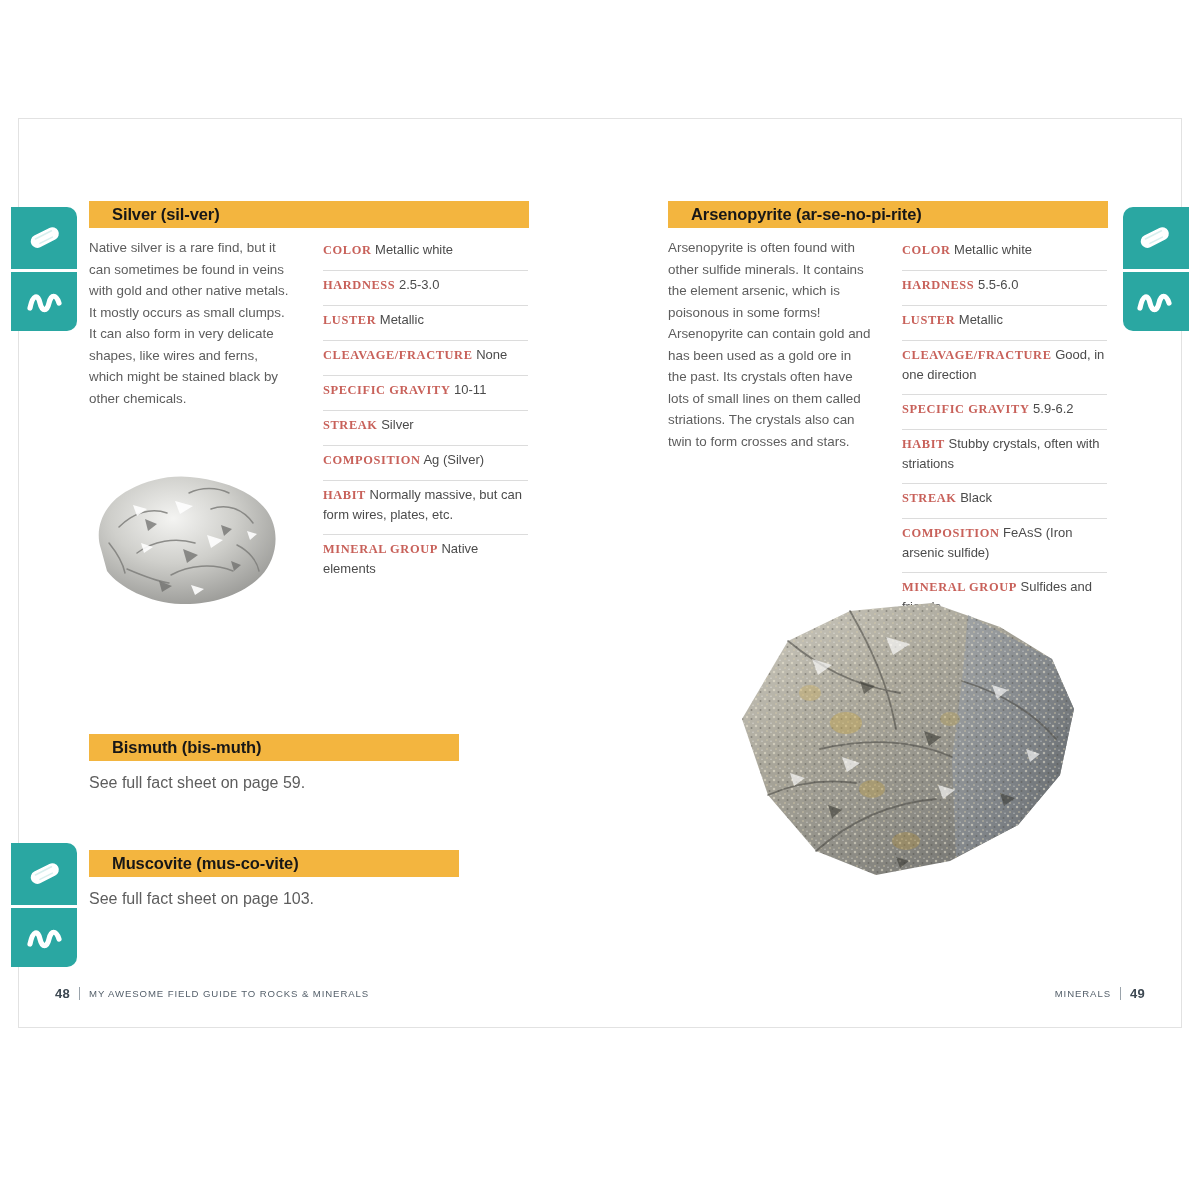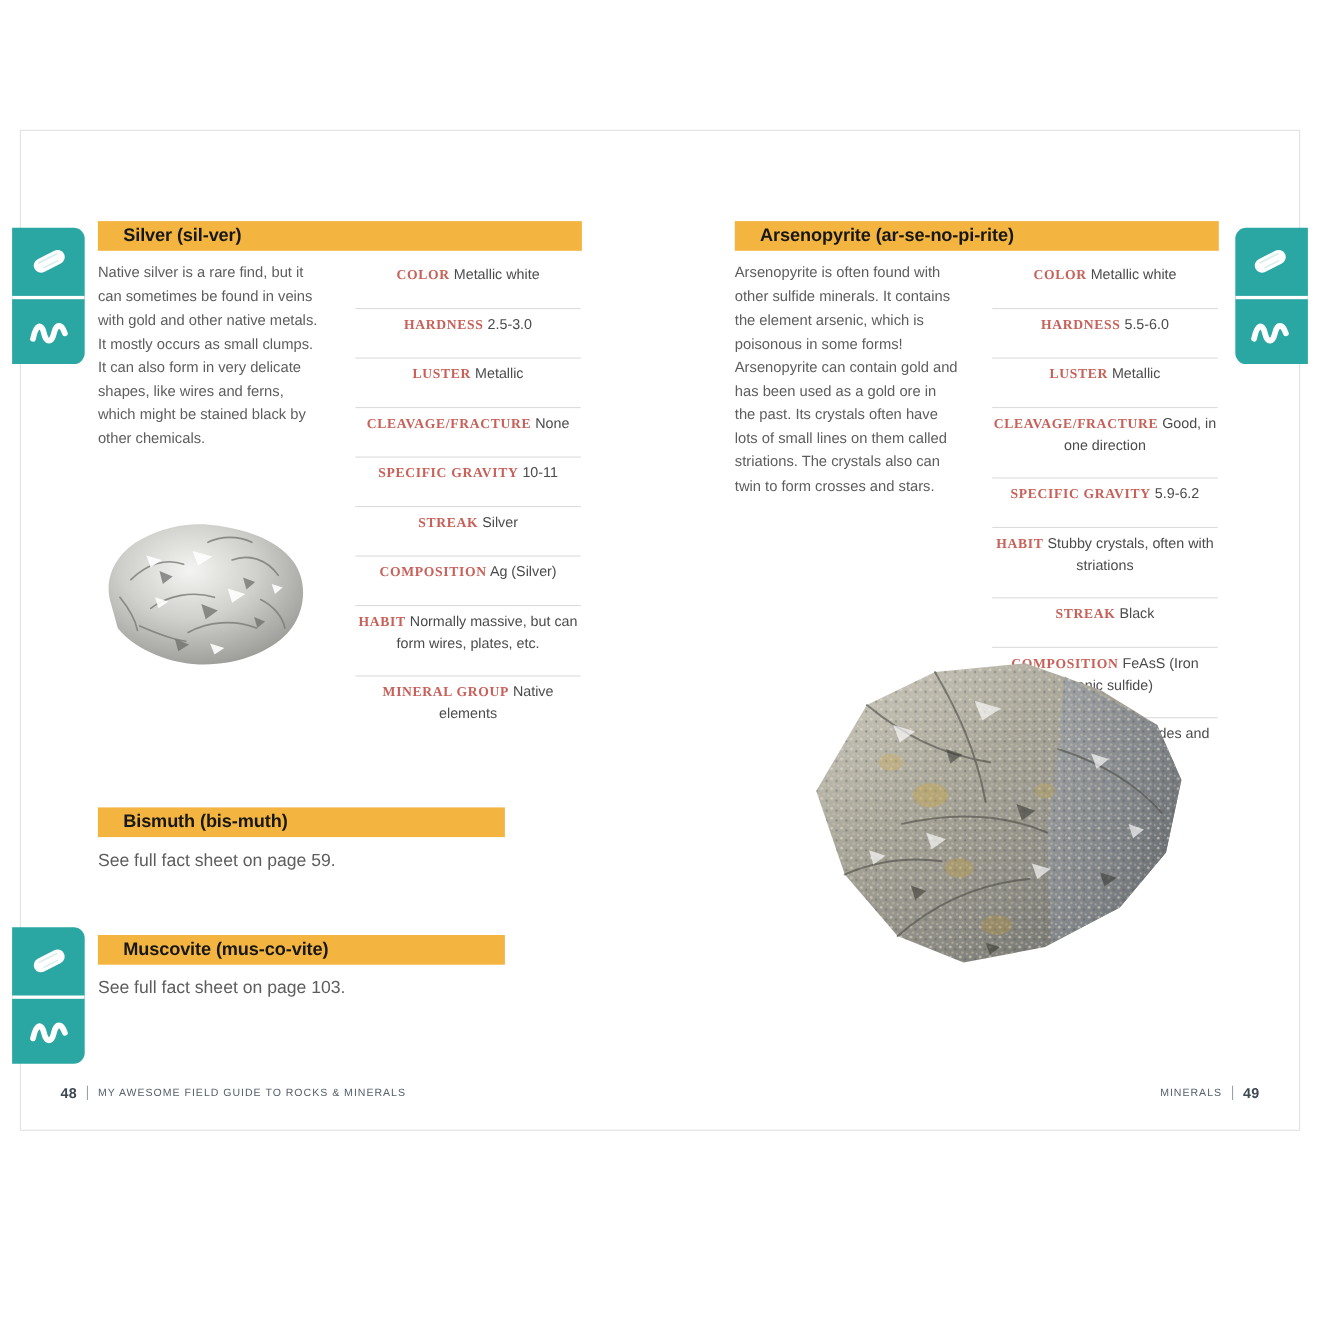--- a/index.html
+++ b/index.html
@@ -95,25 +95,24 @@
     width: 205px;
   }
 
   
   .facts {
     position: absolute;
     width: 205px;
   }
   .fact-row {
     border-bottom: 1px solid #dcdcdc;
-    padding: 4px 0 20px 0;
+    padding: 4px 0 10px 0;
     font-size: 13px;
     line-height: 19px;
     color: #4b4b4b;
-    text-align: center;
   }
   .fact-row:last-child { border-bottom: none; }
   .fact-key {
     font-family: "Liberation Serif", serif;
     font-weight: bold;
     font-size: 12.4px;
     letter-spacing: 0.6px;
     color: #c8615a;
     text-transform: uppercase;
   }

